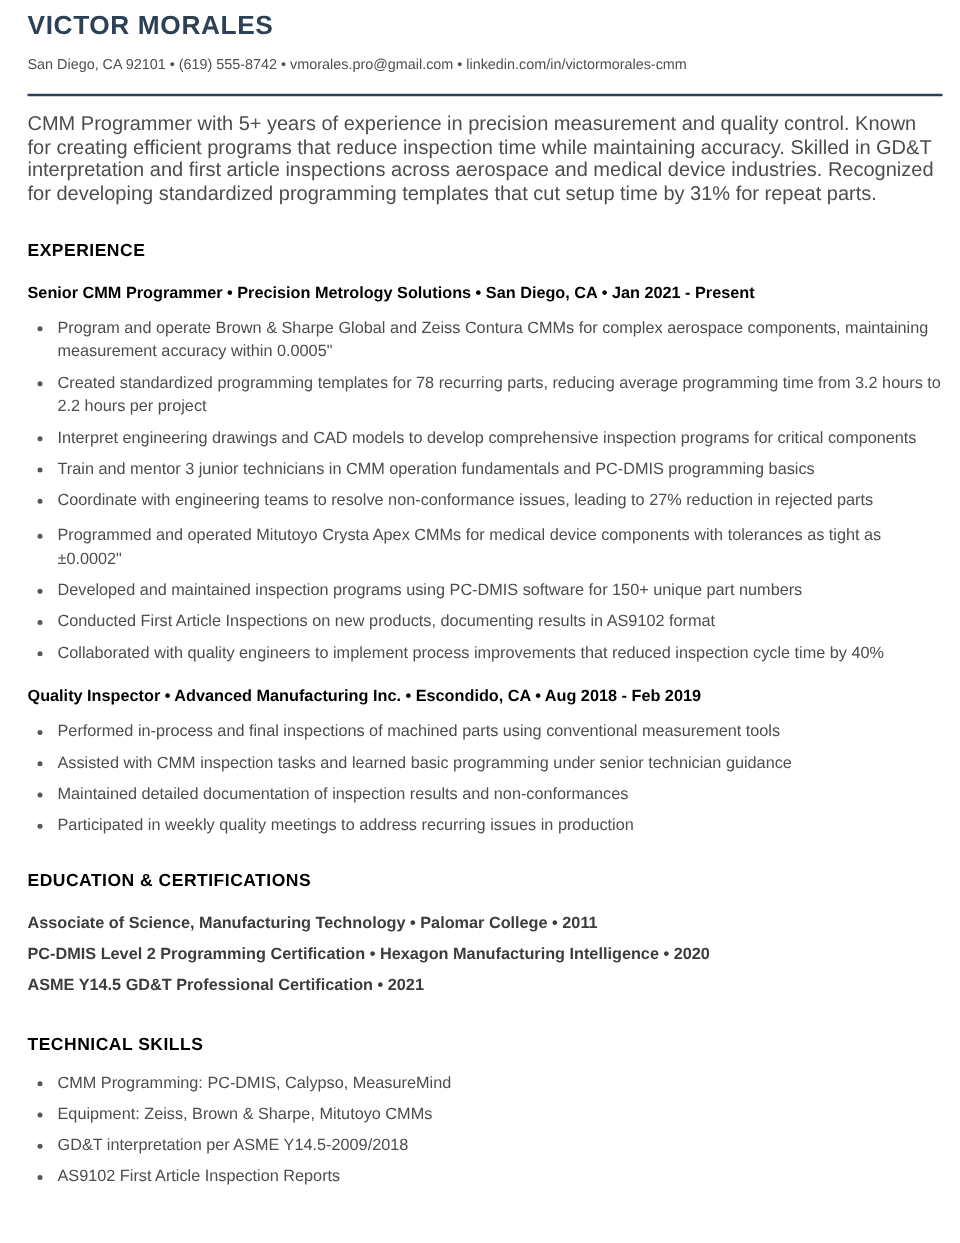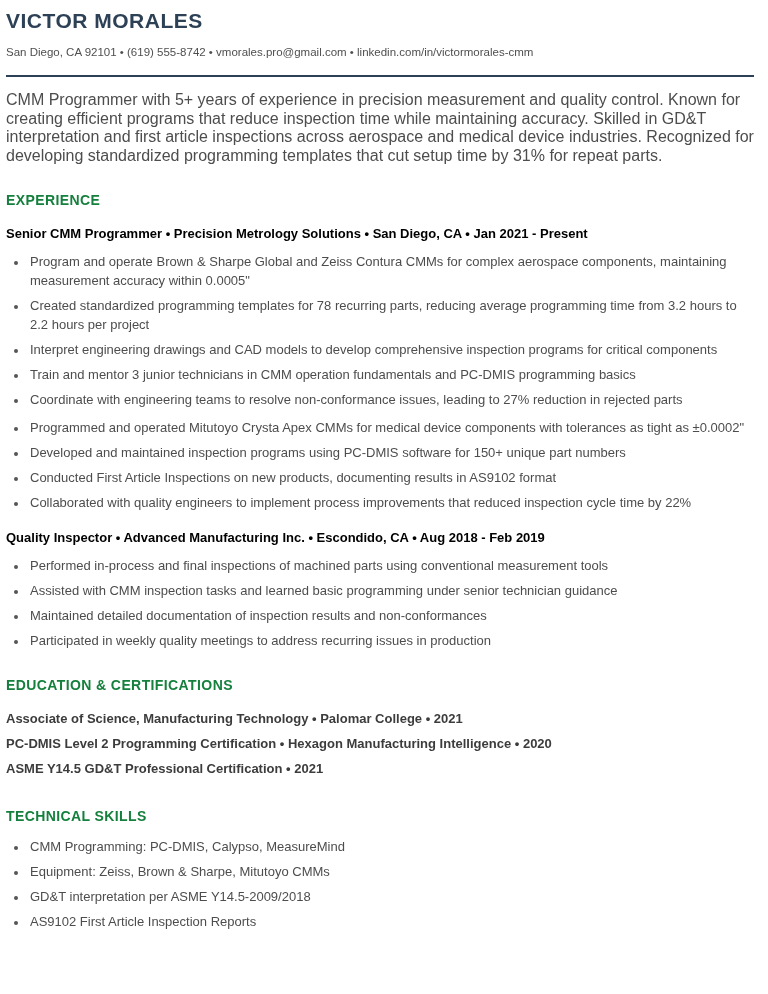--- a/index.html
+++ b/index.html
@@ -6,21 +6,21 @@
   html, body { margin: 0; padding: 0; }
   body {
     width: 768px;
     height: 994px;
     background: #ffffff;
     font-family: "Liberation Sans", sans-serif;
     color: #4d4d4d;
     overflow: hidden;
   }
   .page {
-    padding: 9px 14px 0 6px;
+    padding: 9px 14px 0 22px;
   }
   .name {
     margin: 0;
     font-size: 21px;
     font-weight: bold;
     color: #2d4156;
     letter-spacing: 0.5px;
   }
   .contact {
     margin: 13px 0 0 0;
@@ -35,21 +35,21 @@
   .summary {
     margin: 14px 0 0 0;
     font-size: 16px;
     line-height: 18.5px;
     color: #4d4d4d;
   }
   .section-heading {
     margin: 27px 0 0 0;
     font-size: 14px;
     font-weight: bold;
-    color: #15803d;
+    color: #000000;
     letter-spacing: 0.4px;
   }
   .job-title {
     margin: 17px 0 0 0;
     font-size: 13px;
     font-weight: bold;
     color: #000000;
     line-height: 18px;
   }
   ul.bullets {
@@ -107,39 +107,39 @@
         <li>Train and mentor 3 junior technicians in CMM operation fundamentals and PC-DMIS programming basics</li>
         <li>Coordinate with engineering teams to resolve non-conformance issues, leading to 27% reduction in rejected parts</li>
       </ul>
     </div>
 
     <div>
       <ul class="bullets">
         <li>Programmed and operated Mitutoyo Crysta Apex CMMs for medical device components with tolerances as tight as ±0.0002"</li>
         <li>Developed and maintained inspection programs using PC-DMIS software for 150+ unique part numbers</li>
         <li>Conducted First Article Inspections on new products, documenting results in AS9102 format</li>
-        <li>Collaborated with quality engineers to implement process improvements that reduced inspection cycle time by 22%</li>
+        <li>Collaborated with quality engineers to implement process improvements that reduced inspection cycle time by 40%</li>
       </ul>
     </div>
 
     <div>
       <p class="job-title">Quality Inspector • Advanced Manufacturing Inc. • Escondido, CA • Aug 2018 - Feb 2019</p>
       <ul class="bullets">
         <li>Performed in-process and final inspections of machined parts using conventional measurement tools</li>
         <li>Assisted with CMM inspection tasks and learned basic programming under senior technician guidance</li>
         <li>Maintained detailed documentation of inspection results and non-conformances</li>
         <li>Participated in weekly quality meetings to address recurring issues in production</li>
       </ul>
     </div>
   </section>
 
   <section>
     <h2 class="section-heading">EDUCATION &amp; CERTIFICATIONS</h2>
     <div class="edu-list">
-      <p class="edu-item">Associate of Science, Manufacturing Technology • Palomar College • 2021</p>
+      <p class="edu-item">Associate of Science, Manufacturing Technology • Palomar College • 2011</p>
       <p class="edu-item">PC-DMIS Level 2 Programming Certification • Hexagon Manufacturing Intelligence • 2020</p>
       <p class="edu-item">ASME Y14.5 GD&amp;T Professional Certification • 2021</p>
     </div>
   </section>
 
   <section>
     <h2 class="section-heading">TECHNICAL SKILLS</h2>
     <ul class="bullets skills-list">
       <li>CMM Programming: PC-DMIS, Calypso, MeasureMind</li>
       <li>Equipment: Zeiss, Brown &amp; Sharpe, Mitutoyo CMMs</li>

